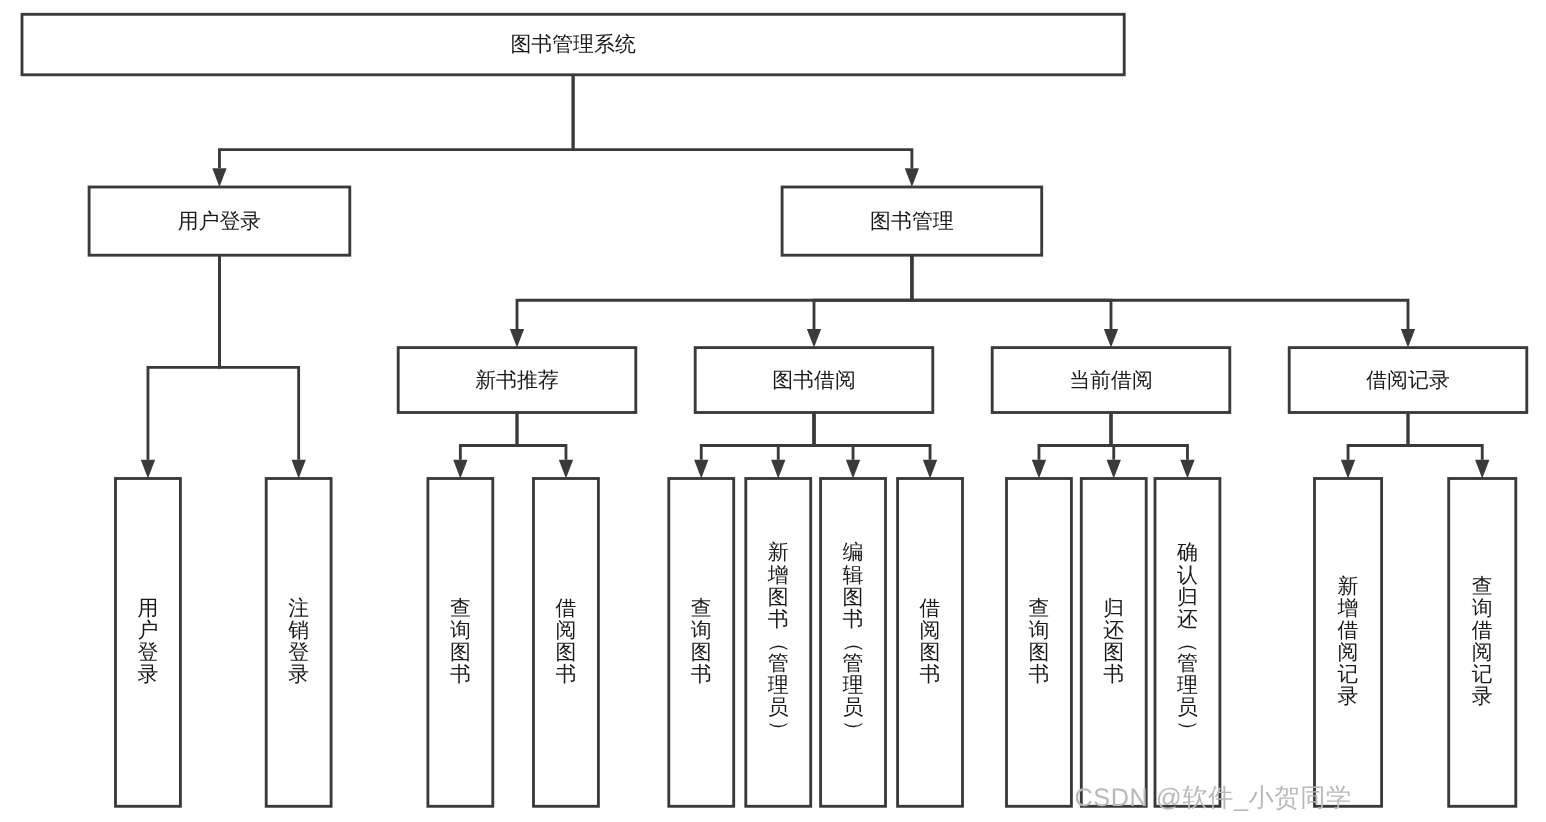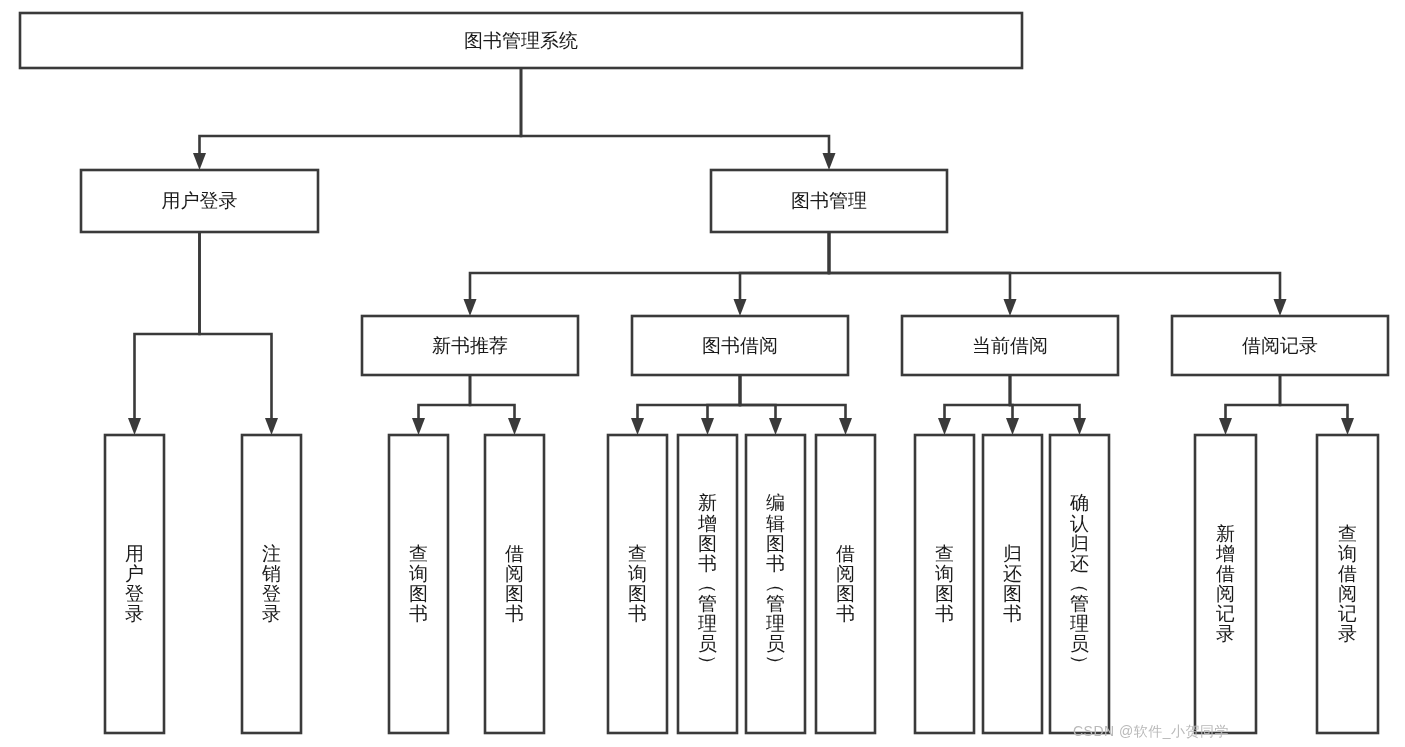--- a/index.html
+++ b/index.html
@@ -69,21 +69,21 @@
   }
   .vchar {
     display: block;
     text-align: center;
   }
   .watermark {
     position: absolute;
     right: 14px;
     bottom: 6px;
     font-family: "Liberation Sans", "DejaVu Sans", sans-serif;
-    font-size: 14px;
+    font-size: 23px;
     color: #b9b9b9;
     letter-spacing: 0.5px;
     user-select: none;
     pointer-events: none;
   }
 </style>
 </head>
 <body>
 
 <div id="diagram-root">

